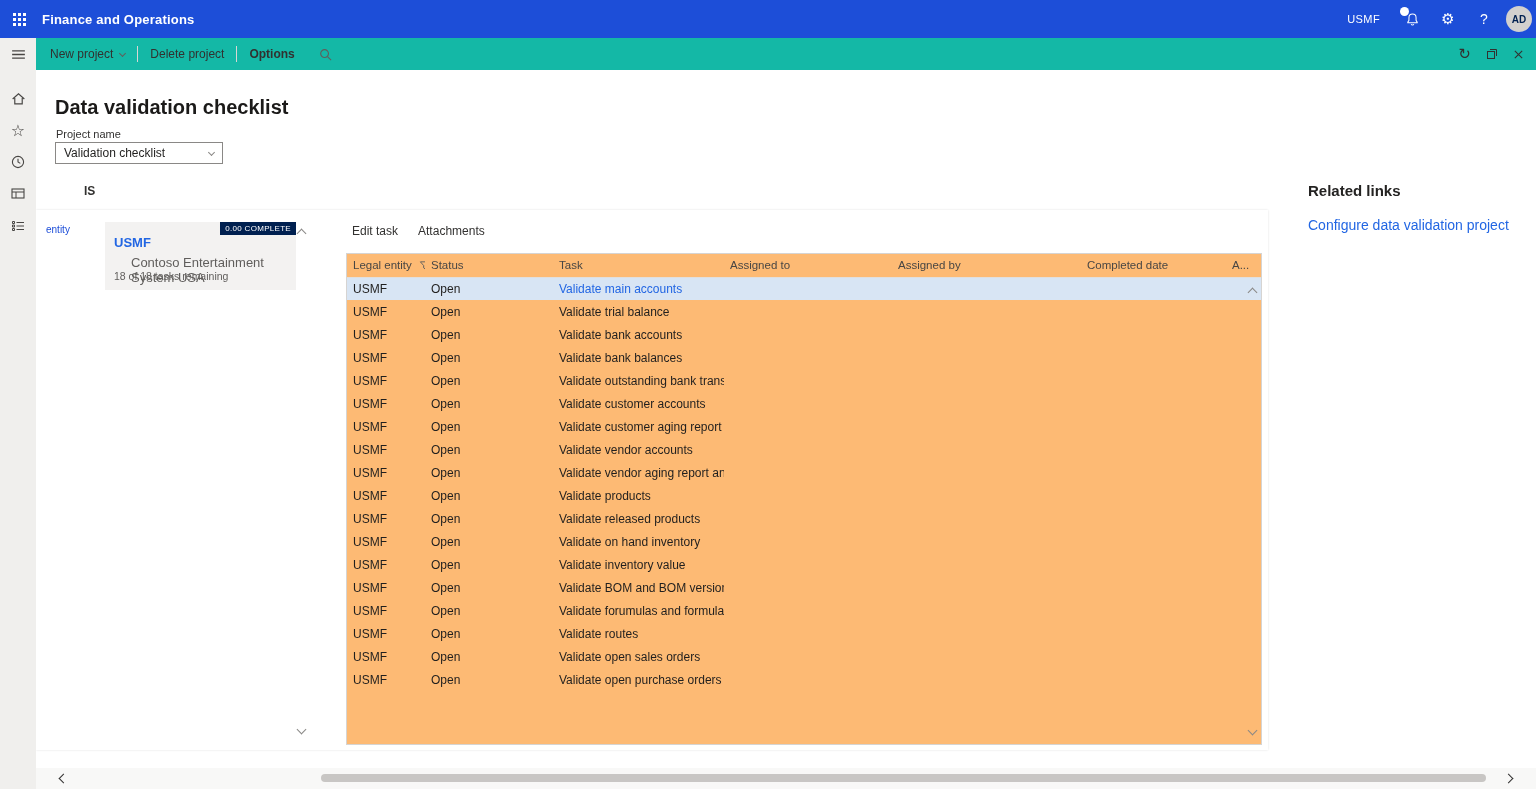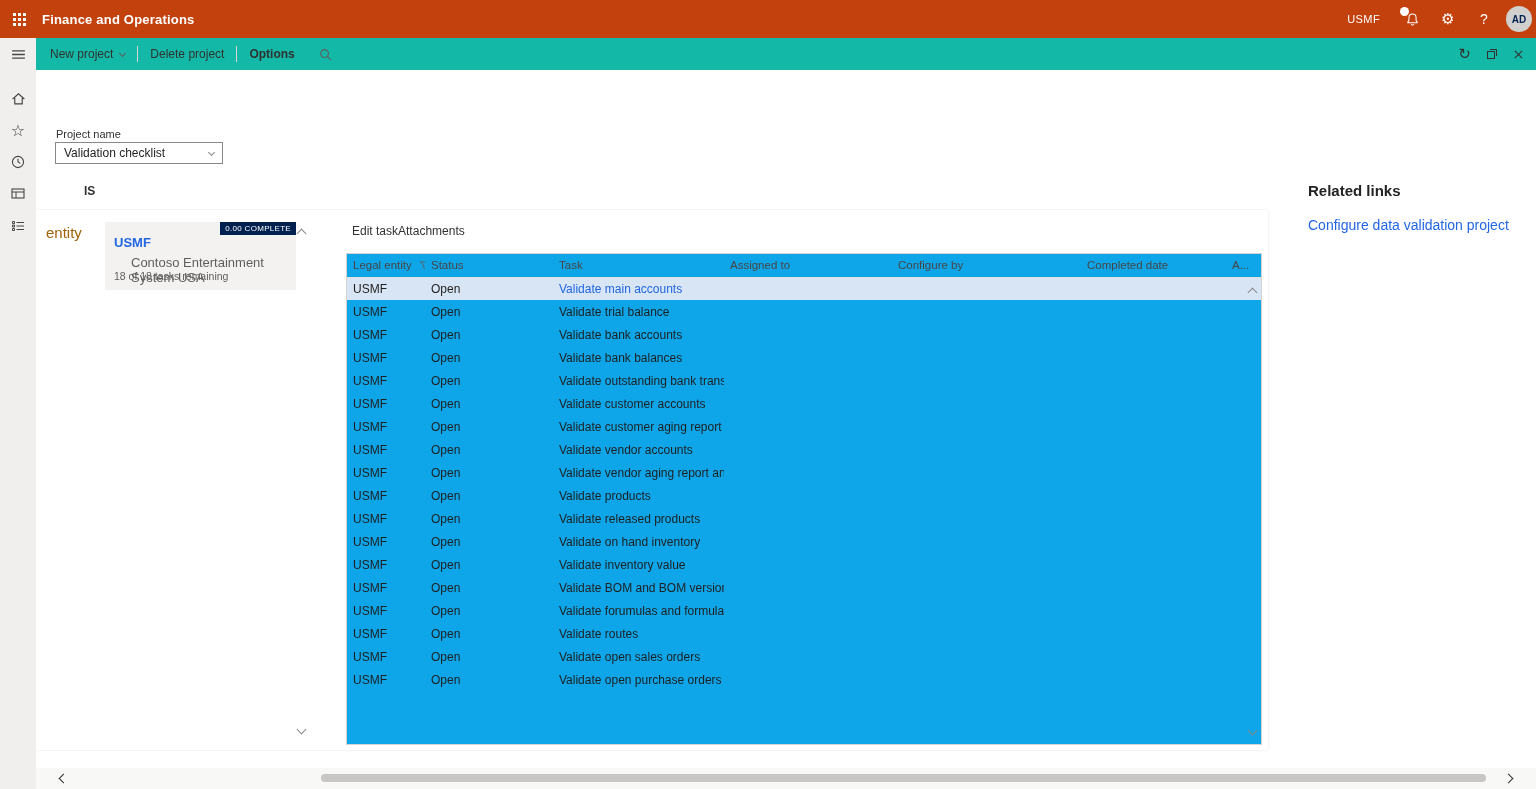--- a/index.html
+++ b/index.html
@@ -4,21 +4,21 @@
 <style>
   * { margin:0; padding:0; box-sizing:border-box; }
   html,body { width:1536px; height:789px; }
   body {
     font-family:"Liberation Sans","DejaVu Sans",sans-serif;
     background:#ffffff; color:#323130; position:relative; overflow:hidden;
   }
   [data-interactable="true"] { cursor:pointer; }
 
   
-  .topbar { position:absolute; left:0; top:0; width:1536px; height:38px; background:#c2410c; display:flex; align-items:center; color:#fff; z-index:5; }
+  .topbar { position:absolute; left:0; top:0; width:1536px; height:38px; background:#1d4ed8; display:flex; align-items:center; color:#fff; z-index:5; }
   .waffle { width:38px; height:38px; display:flex; align-items:center; justify-content:center; }
   .waffle-grid { display:grid; grid-template-columns:repeat(3,3px); grid-gap:2px; }
   .waffle-grid span { width:3px; height:3px; background:#fff; }
   .app-title { font-size:13px; font-weight:700; margin-left:4px; letter-spacing:.2px; }
   .top-search { position:absolute; left:574px; top:9px; width:386px; height:21px; background:#fff; border-radius:2px; display:flex; align-items:center; padding:0 8px; }
   .top-search input { border:none; outline:none; background:transparent; font-size:12px; color:#605e5c; width:330px; margin-left:6px; font-family:inherit; }
   .top-search input::placeholder { color:#605e5c; opacity:1; }
   .top-right { position:absolute; right:4px; top:0; height:38px; display:flex; align-items:center; }
   .company { font-size:11px; letter-spacing:.4px; margin-right:14px; }
   .topicon { width:36px; height:38px; display:flex; align-items:center; justify-content:center; position:relative; font-size:15px; color:#fff; }
@@ -40,30 +40,30 @@
 
   
   .main { position:absolute; left:36px; top:70px; width:1500px; height:698px; background:#fff; }
   .page-title { position:absolute; left:19px; top:26px; font-size:20px; font-weight:600; color:#1b1a19; }
   .field-label { position:absolute; left:20px; top:58px; font-size:11px; color:#323130; }
   .combobox { position:absolute; left:19px; top:72px; width:168px; height:22px; background:#fff; border:1px solid #8a8886; display:flex; align-items:center; justify-content:space-between; padding:0 8px; font-size:12px; color:#201f1e; }
   .trunc-section { position:absolute; left:11px; top:114px; font-size:12px; font-weight:700; color:#323130;margin-left:37px; }
 
   
   .panel { position:absolute; left:0px; top:140px; width:1232px; height:540px; background:#fff; box-shadow:0 0 2px rgba(0,0,0,.12); }
-  .entity-col-header { position:absolute; left:10px; top:14px; font-size:15px; color:#a16207; }
+  .entity-col-header { position:absolute; left:10px; top:14px; font-size:10px; color:#1d4ed8; }
   .entity-card { position:absolute; left:69px; top:12px; width:191px; height:68px; background:#f3f2f1; }
   .card-badge { position:absolute; right:0; top:0; background:#002050; color:#fff; font-size:8px; padding:2px 5px; letter-spacing:.3px; }
   .card-name { position:absolute; left:9px; top:13px; font-size:13px; font-weight:600; color:#2266e3; }
   .card-desc { position:absolute; left:26px; top:33px; font-size:13px; color:#605e5c; }
   .card-remaining { position:absolute; left:9px; top:48px; font-size:10.5px; color:#605e5c; }
 
   .grid-area { position:absolute; left:310px; top:0; width:922px; height:540px; }
-  .grid-toolbar { position:absolute; left:6px; top:14px; display:flex; font-size:12px; color:#323130; }
-  .grid-table-wrap { position:absolute; left:0; top:43px; width:916px; height:492px; border:1px solid #d6d4d2; background:#0ea5e9; overflow:hidden; }
+  .grid-toolbar { position:absolute; left:6px; top:14px; display:flex; gap:20px; font-size:12px; color:#323130; }
+  .grid-table-wrap { position:absolute; left:0; top:43px; width:916px; height:492px; border:1px solid #d6d4d2; background:#fdba74; overflow:hidden; }
   table { width:100%; border-collapse:collapse; table-layout:fixed; }
   th { text-align:left; font-weight:400; font-size:11.5px; color:#484644; height:23px; padding:0 0 0 6px; border-bottom:1px solid #e1dfdd; white-space:nowrap; overflow:hidden; }
   th .funnel { vertical-align:-2px; margin-left:4px; }
   td { height:23px; padding:0 0 0 6px; font-size:12px; color:#201f1e; white-space:nowrap; overflow:hidden; }
   tr.selected { background:#d8e5f4; }
   .task-link { color:#2266e3; }
 
   
   .chev { display:inline-block; width:7px; height:7px; border-right:1.5px solid #605e5c; border-bottom:1.5px solid #605e5c; }
   .chev.down  { transform:rotate(45deg); }
@@ -184,20 +184,21 @@
   </div>
   <div class="side-icon" data-interactable="true">
     <svg width="16" height="16" viewBox="0 0 16 16">
         <path d="M2.5 3.5h2v2h-2zM2.5 7h2v2h-2zM2.5 10.5h2v2h-2z" fill="none" stroke="#484644" stroke-width="1"></path>
         <path d="M6.5 4.5H14M6.5 8H14M6.5 11.5H14" stroke="#484644" stroke-width="1.1"></path>
       </svg>
   </div>
 </div>
 
 <div class="main" data-interactable="false">
+  <h1 class="page-title" data-interactable="false">Data validation checklist</h1>
 
   <div class="field-label" data-interactable="false">Project name</div>
   <div class="combobox" data-interactable="true">
     <span data-interactable="false">Validation checklist</span>
     <span class="chev down tiny" data-interactable="false" style="border-color:#8a8886;"></span>
   </div>
 
   <div class="trunc-section" data-interactable="false">IS</div>
 
   <div class="panel" data-interactable="false">
@@ -233,21 +234,21 @@
             <tr data-interactable="false">
               <th data-interactable="true">
                 <span data-interactable="false">Legal entity</span>
                 <svg class="funnel" data-interactable="false" width="11" height="11" viewBox="0 0 12 12">
                     <path d="M1.5 2h9L7 6v4L5 8.5V6z" fill="none" stroke="#605e5c" stroke-width="1"></path>
                   </svg>
               </th>
               <th data-interactable="true">Status</th>
               <th data-interactable="true">Task</th>
               <th data-interactable="true">Assigned to</th>
-              <th data-interactable="true">Configure by</th>
+              <th data-interactable="true">Assigned by</th>
               <th data-interactable="true">Completed date</th>
               <th data-interactable="true">A...</th>
             </tr>
           </thead>
           <tbody>
               <tr data-interactable="true" class="selected">
                 <td data-interactable="false">USMF</td>
                 <td data-interactable="false">Open</td>
                 <td data-interactable="false"><span data-interactable="true" class="task-link">Validate main accounts</span></td>
                 <td data-interactable="false"></td>

